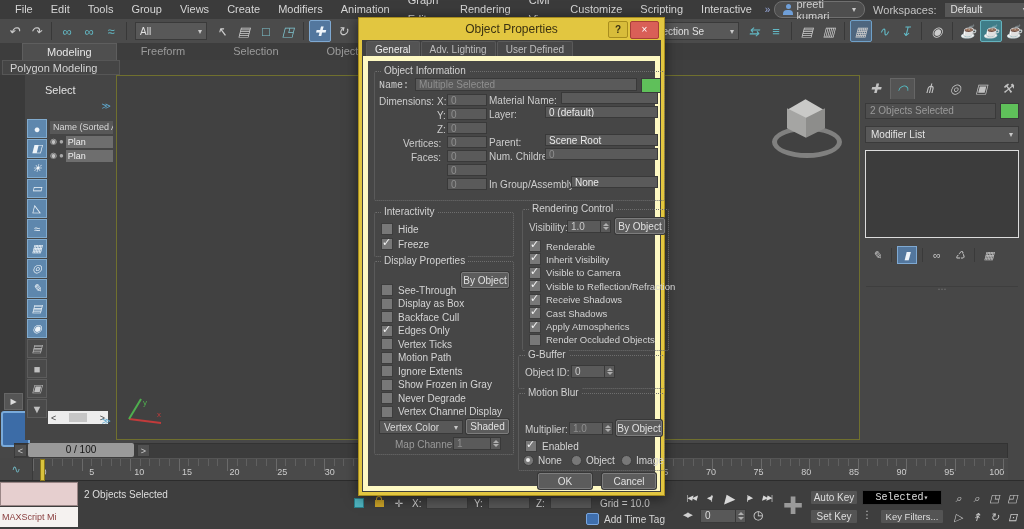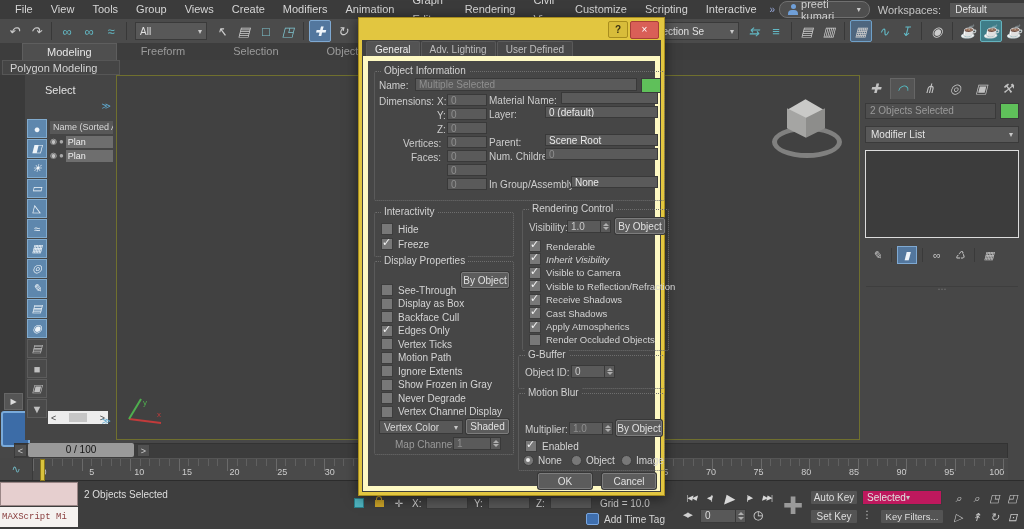--- a/index.html
+++ b/index.html
@@ -157,21 +157,21 @@
   .ruler::after{content:'';position:absolute;left:0;right:0;top:0;height:12px;
     background:repeating-linear-gradient(to right,#6a6a6a 0 1px,transparent 1px 48.5px);}
   .ruler-labels{position:absolute;left:0;right:0;top:8px;display:flex;justify-content:space-between;
                 padding:0 2px;font-size:9px;color:#cdcdcd;}
   .tl{width:18px;text-align:center;}
   .marker{position:absolute;left:7px;top:0;width:5px;height:22px;background:#d9c33d;border:1px solid #8a7817;box-sizing:border-box;z-index:2;}
   
   .bottom{position:absolute;left:0;right:0;top:480px;height:49px;background:#3e3e3e;border-top:1px solid #2c2c2c;}
   .maxscript-pink{position:absolute;left:0;top:482px;width:78px;height:24px;background:#e6cfcf;border:1px solid #9a8686;box-sizing:border-box;}
   .maxscript-white{position:absolute;left:0;top:507px;width:78px;height:20px;background:#f5f2f0;
-                   color:#8b4040;font-family:Liberation Mono, monospace;font-size:9px;line-height:20px;
+                   color:#8b4040;font-family:Liberation Sans, sans-serif;font-size:9px;line-height:20px;
                    padding-left:2px;overflow:hidden;white-space:nowrap;box-sizing:border-box;}
   .sel-status{position:absolute;left:84px;top:489px;font-size:10px;color:#dedede;}
   .prompt{position:absolute;left:84px;top:511px;font-size:10px;color:#d2d2d2;margin-top:23px;}
   .mini-ico{position:absolute;width:14px;height:14px;display:flex;align-items:center;justify-content:center;font-size:10px;color:#c8c8c8;}
   .cube-teal{width:8px;height:8px;background:#4fb3bf;border:1px solid #2a7f8a;}
   .lockico{width:9px;height:7px;background:#caa227;position:relative;margin-top:5px;}
   .lockico::before{content:'';position:absolute;left:1.5px;top:-4px;width:4px;height:4px;
                    border:1.5px solid #caa227;border-bottom:none;border-radius:3px 3px 0 0;}
   .coordlab{position:absolute;font-size:10px;color:#cfcfcf;}
   .coordfield{position:absolute;height:12px;background:#565656;border:1px solid #3a3a3a;box-sizing:border-box;}
@@ -182,37 +182,37 @@
   .pbtn{min-width:16px;height:16px;display:flex;align-items:center;justify-content:center;
         font-size:7px;color:#d8d8d8;letter-spacing:-1px;}
   .pbtn.play{font-size:13px;min-width:20px;}
   .keystep{position:absolute;left:683px;top:511px;font-size:7px;color:#d0d0d0;letter-spacing:-1px;}
   .framefield{position:absolute;left:700px;top:509px;width:46px;height:14px;background:#585858;
               border:1px solid #3a3a3a;color:#dcdcdc;font-size:10px;line-height:12px;padding-left:4px;box-sizing:border-box;}
   .clock{position:absolute;left:753px;top:508px;font-size:12px;color:#d8d8d8;}
   .bigplus{position:absolute;left:783px;top:492px;font-size:24px;color:#9a9a9a;line-height:28px;}
   .skbtn{position:absolute;width:48px;height:15px;background:#545454;border:1px solid #3e3e3e;
          color:#dedede;font-size:10px;text-align:center;line-height:14px;box-sizing:border-box;border-radius:2px;}
-  .skdrop{position:absolute;left:862px;top:490px;width:80px;height:15px;background:#be185d;border:1px solid #3a3a3a;
-          display:flex;align-items:center;justify-content:flex-start;padding:0 4px;font-size:10px;color:#e0e0e0;box-sizing:border-box;}
+  .skdrop{position:absolute;left:862px;top:490px;width:80px;height:15px;background:#000000;border:1px solid #3a3a3a;
+          display:flex;align-items:center;justify-content:center;padding:0 4px;font-size:10px;color:#e0e0e0;box-sizing:border-box;font-family:Liberation Mono, monospace;}
   .keyableico{position:absolute;left:862px;top:509px;font-size:10px;color:#c8c8c8;}
   .kfbtn{position:absolute;left:880px;top:509px;width:64px;height:15px;background:#545454;border:1px solid #3e3e3e;
          color:#dedede;font-size:9.5px;text-align:center;line-height:14px;box-sizing:border-box;border-radius:2px;}
   .navgrid{position:absolute;right:3px;top:489px;display:grid;grid-template-columns:repeat(4,17px);
            grid-auto-rows:18px;gap:1px;}
   .navb{display:flex;align-items:center;justify-content:center;font-size:11px;color:#c8c8c8;}
 </style>
 </head>
 <body>
 
 <div id="app">
 
   <div class="menubar">
     <span class="menu-item">File</span>
-      <span class="menu-item">View</span>
+      <span class="menu-item">Edit</span>
       <span class="menu-item">Tools</span>
       <span class="menu-item">Group</span>
       <span class="menu-item">Views</span>
       <span class="menu-item">Create</span>
       <span class="menu-item">Modifiers</span>
       <span class="menu-item">Animation</span>
       <span class="menu-item">Graph Editors</span>
       <span class="menu-item">Rendering</span>
       <span class="menu-item">Civil View</span>
       <span class="menu-item">Customize</span>
@@ -469,33 +469,34 @@
         </span>
         <span class="cpsep"><i></i></span>
         <span class="cpico">
           <i>▦</i>
         </span>
     </div>
     <div class="cp-divider">⋯</div>
   </div>
 
   <div class="dialog">
+    <div class="dlg-title">Object Properties</div>
     <div class="dlg-help">?</div>
     <div class="dlg-close">×</div>
     <div class="dlg-body">
       <div class="dlg-tabs">
         <span class="dtab active">General</span>
           <span class="dtab">Adv. Lighting</span>
           <span class="dtab">User Defined</span>
       </div>
       <div class="dlg-content">
 
         <div class="grp" style="left:6px;top:10px;width:289px;height:128px;">
           <span class="gtitle">Object Information</span>
-          <span class="dlab" style="left:4px;top:8px;">Name:</span>
+          <span class="dlab" style="left:4px;top:8px;font-family:Liberation Mono, monospace;">Name:</span>
           <div class="dfield dim" style="left:40px;top:6px;width:222px;height:13px;">Multiple Selected</div>
           <div style="position:absolute;left:266px;top:6px;width:18px;height:13px;background:#5fc05a;border:1px solid #3a3a3a;"></div>
           <span class="dlab" style="left:4px;top:24px;">Dimensions:</span>
           <span class="dlab" style="left:62px;top:24px;">X:</span>
           <div class="dfield dim" style="left:72px;top:22px;width:40px;height:12px;">0</div>
           <span class="dlab" style="left:114px;top:23px;">Material Name:</span>
           <div class="dfield" style="left:186px;top:20px;width:97px;height:12px;"></div>
           <span class="dlab" style="left:62px;top:38px;">Y:</span>
           <div class="dfield dim" style="left:72px;top:36px;width:40px;height:12px;">0</div>
           <span class="dlab" style="left:114px;top:37px;">Layer:</span>
@@ -599,21 +600,21 @@
               </span>
           </div>
           <div class="dbtn" style="left:92px;top:8px;width:50px;height:16px;line-height:15px;">By Object</div>
           <div class="cb-list" style="left:6px;top:30px;width:136px;height:106px;">
             <div class="cbrow">
                 <span class="cb checked"></span>
                 <span style="font-size:9.5px;">Renderable</span>
               </div>
               <div class="cbrow">
                 <span class="cb checked"></span>
-                <span style="font-size:9.5px;font-style:italic;">Inherit Visibility</span>
+                <span style="font-size:9.5px;">Inherit Visibility</span>
               </div>
               <div class="cbrow">
                 <span class="cb checked"></span>
                 <span style="font-size:9.5px;">Visible to Camera</span>
               </div>
               <div class="cbrow">
                 <span class="cb checked"></span>
                 <span style="font-size:9.5px;">Visible to Reflection/Refraction</span>
               </div>
               <div class="cbrow">

